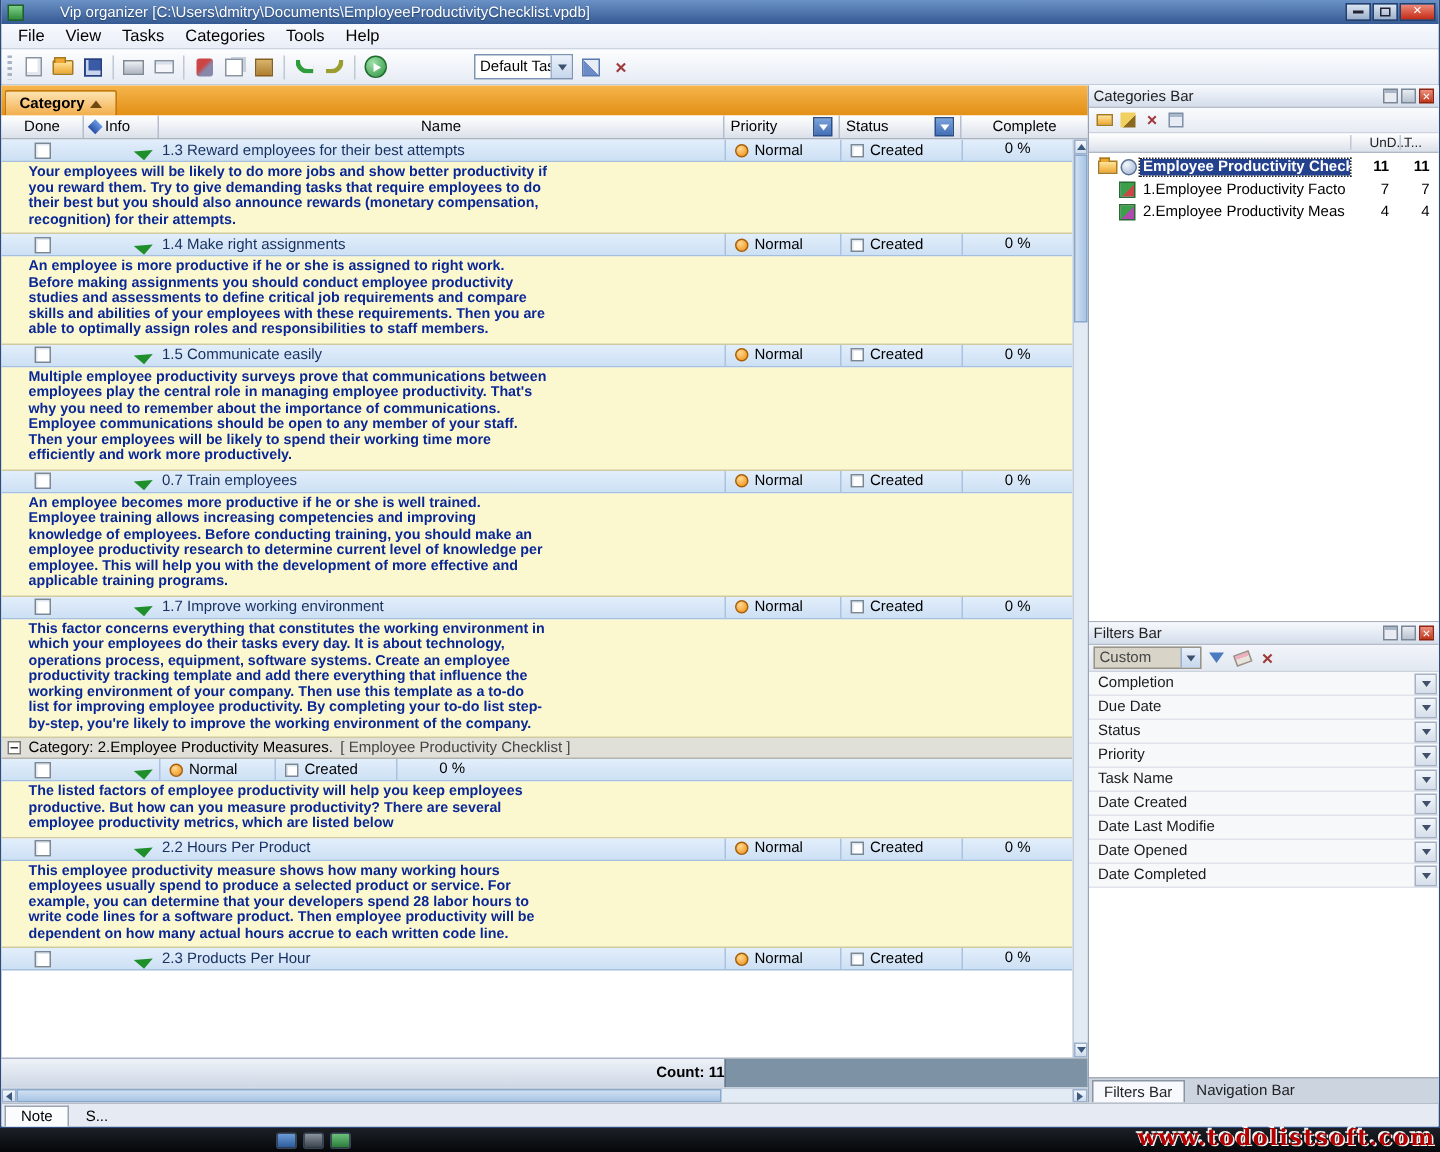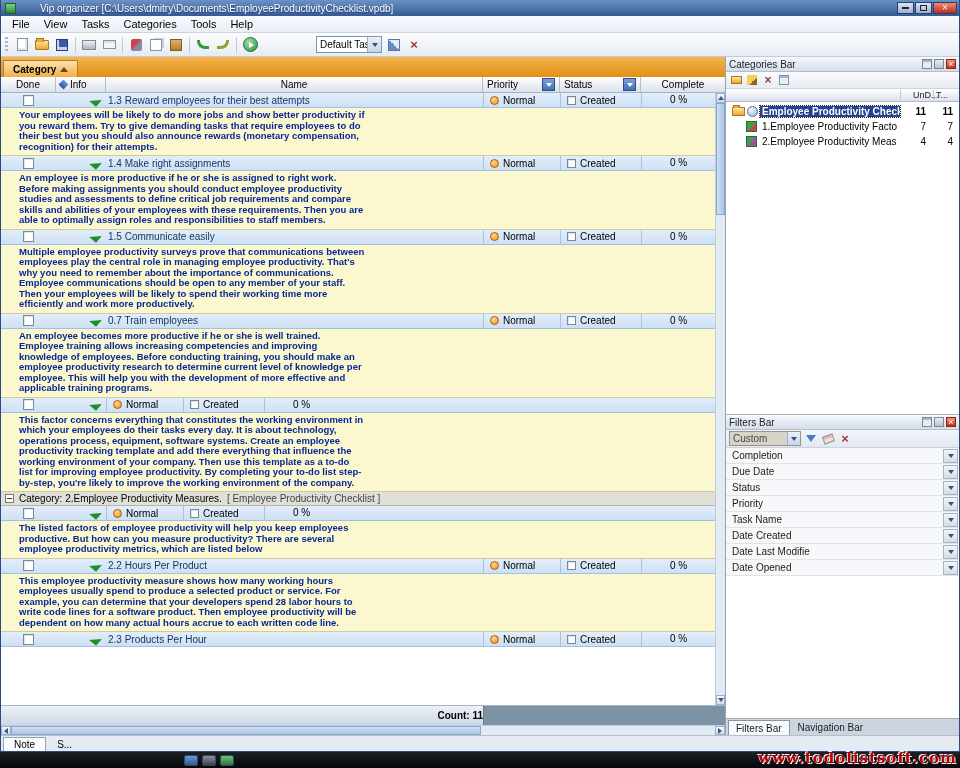--- a/index.html
+++ b/index.html
@@ -388,20 +388,21 @@
                 <div class="dtext">An employee becomes more productive if he or she is well trained. Employee training allows increasing competencies and improving knowledge of employees. Before conducting training, you should make an employee productivity research to determine current level of knowledge per employee. This will help you with the development of more effective and applicable training programs.</div>
               </div>
 
             <div class="trow">
               <div class="c-done">
                   <span class="cb"></span>
                 </div>
               <div class="c-info">
                   <span class="task-arrow"></span>
                 </div>
+              <div class="c-name">1.7 Improve working environment</div>
               <div class="c-pri">
                   <span class="pri-dot"></span>
                   <span>Normal</span>
                 </div>
               <div class="c-status">
                   <span class="cb small"></span>
                   <span>Created</span>
                 </div>
               <div class="c-comp">0 %</div>
             </div>
@@ -602,20 +603,24 @@
             <span class="f-dd"></span>
           </div>
           <div class="f-row">
             <span class="f-label">Date Last Modifie</span>
             <span class="f-dd"></span>
           </div>
           <div class="f-row">
             <span class="f-label">Date Opened</span>
             <span class="f-dd"></span>
           </div>
+          <div class="f-row">
+            <span class="f-label">Date Completed</span>
+            <span class="f-dd"></span>
+          </div>
           <div class="filter-fill"></div>
         </div>
 
         <div class="panel-tabs">
           <div class="ptab active">Filters Bar</div>
           <div class="ptab">Navigation Bar</div>
         </div>
       </div>
     </div>
 

